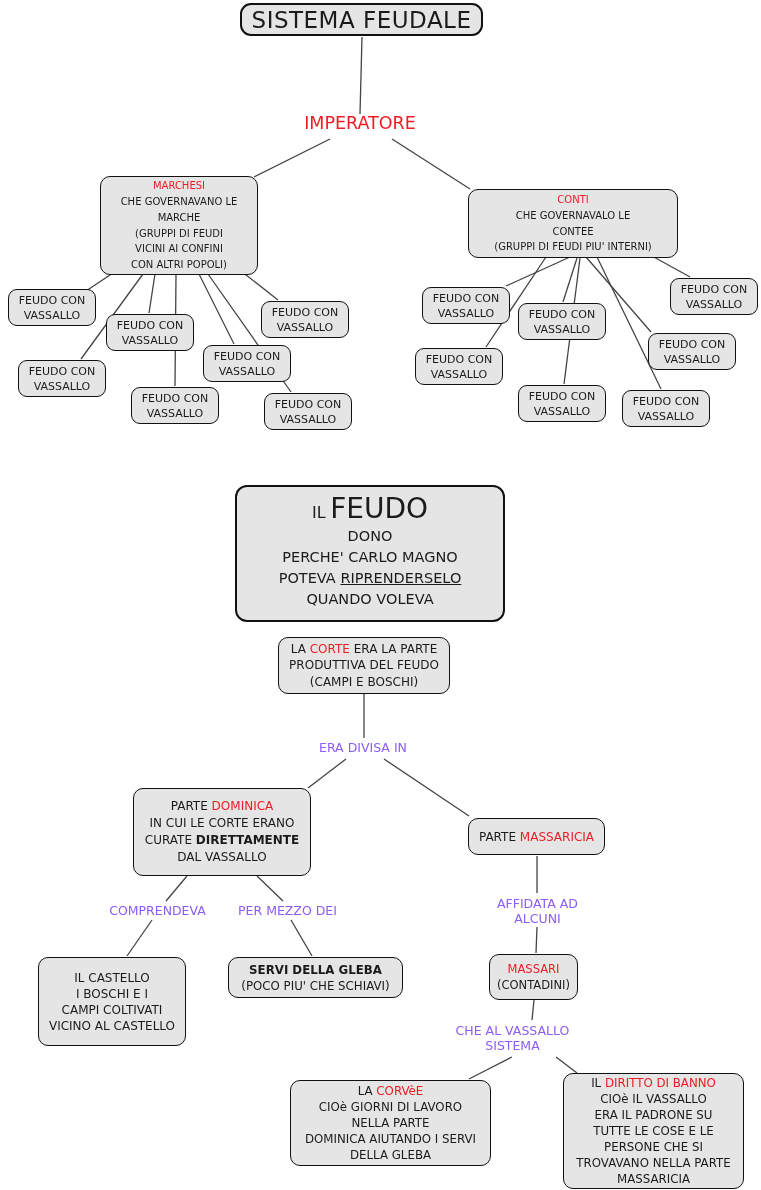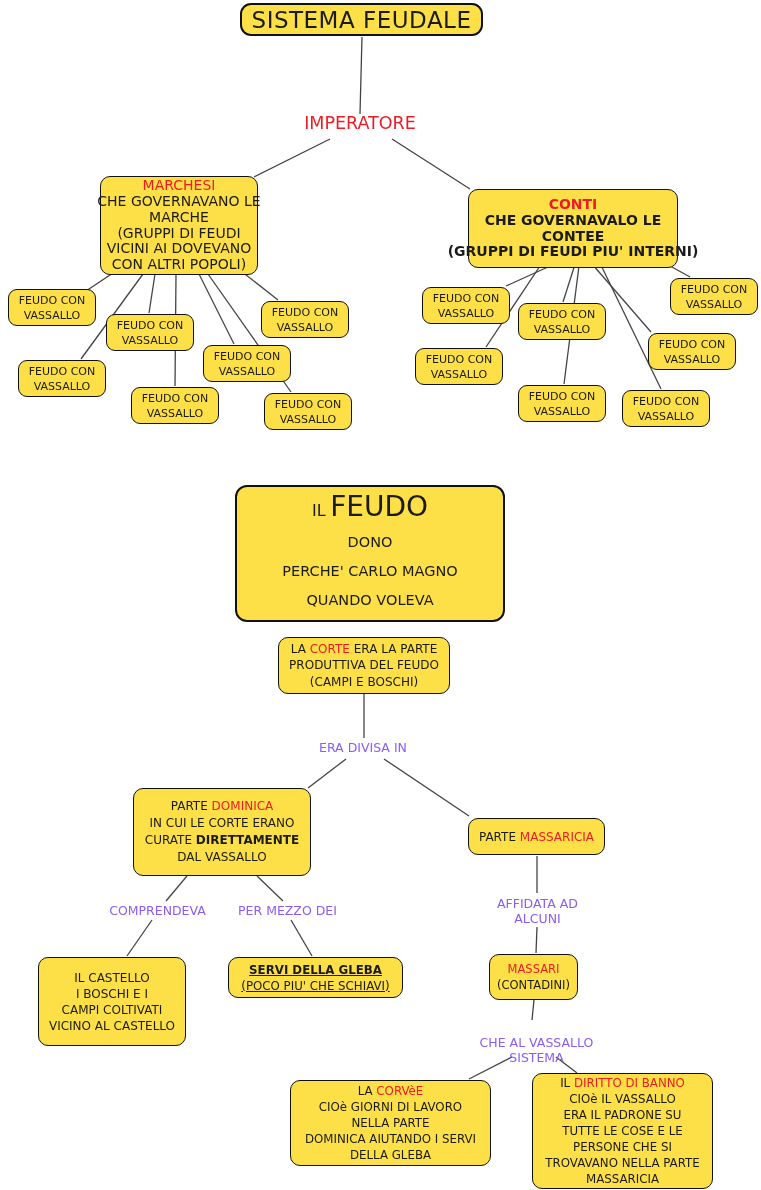--- a/index.html
+++ b/index.html
@@ -4,37 +4,37 @@
 <style>
   html,body{margin:0;padding:0;}
   body{
     width:761px;height:1190px;position:relative;background:#ffffff;
     font-family:"DejaVu Sans","Liberation Sans",sans-serif;color:#1b1b1b;
     overflow:hidden;
   }
   #edges{position:absolute;left:0;top:0;z-index:1;}
   .node{
     position:absolute;z-index:2;box-sizing:border-box;
-    background:#fde047;border:1.5px solid #111111;border-radius:10px;
+    background:#e5e5e5;border:1.5px solid #111111;border-radius:10px;
     display:flex;flex-direction:column;align-items:center;justify-content:center;
     text-align:center;
   }
   .label{
     position:absolute;z-index:2;text-align:center;color:#8b5cf6;
   }
   .line{display:block;white-space:nowrap;}
   .red{color:#ed1c24;}
   .b{font-weight:bold;}
   .u{text-decoration:underline;}
   .inline{display:inline;}
   #title-node{font-size:23px;border-width:2px;border-radius:11px;letter-spacing:0.5px;}
   #imperatore-label{font-size:17.5px;}
-  #marchesi-node,#conti-node{font-size:14px;line-height:15.8px;}
+  #marchesi-node,#conti-node{font-size:10px;line-height:15.8px;}
   .feudo-box{width:88px;height:37px;font-size:11px;line-height:15px;border-radius:9px;border-width:1.3px;}
-  #feudo-node{font-size:14.5px;line-height:29px;border-width:2px;border-radius:12px;}
+  #feudo-node{font-size:14.5px;line-height:21px;border-width:2px;border-radius:12px;}
   #feudo-node .t-small{font-size:16px;}
   #feudo-node .t-big{font-size:28px;}
   #feudo-node .title-line{display:block;white-space:nowrap;margin-bottom:2px;}
   #corte-node{font-size:12px;line-height:16.5px;}
   #dominica-node{font-size:12px;line-height:17px;}
   #massaricia-node{font-size:12px;}
   #castello-node{font-size:12px;line-height:16px;}
   #servi-node{font-size:11.8px;line-height:16px;}
   #massari-node{font-size:11.5px;line-height:16px;text-align:right;}
   #corvee-node{font-size:11.8px;line-height:16px;}
@@ -87,25 +87,25 @@
 
 <div id="imperatore-label" class="label red" style="left:288px;top:113px;width:144px;">
   <span class="line">IMPERATORE</span>
 </div>
 
 <div id="marchesi-node" class="node" style="left:100px;top:176px;width:158px;height:99px;">
   <span class="line red">MARCHESI</span>
   <span class="line">CHE GOVERNAVANO LE</span>
   <span class="line">MARCHE</span>
   <span class="line">(GRUPPI DI FEUDI</span>
-  <span class="line">VICINI AI DOVEVANO</span>
+  <span class="line">VICINI AI CONFINI</span>
   <span class="line">CON ALTRI POPOLI)</span>
 </div>
 
-<div id="conti-node" class="node" style="left:468px;top:189px;width:210px;height:79px;font-weight:bold;">
+<div id="conti-node" class="node" style="left:468px;top:189px;width:210px;height:69px;">
   <span class="line red">CONTI</span>
   <span class="line">CHE GOVERNAVALO LE</span>
   <span class="line">CONTEE</span>
   <span class="line">(GRUPPI DI FEUDI PIU' INTERNI)</span>
 </div>
 
 <div class="node feudo-box" style="left:8px;top:289px;">
     <span class="line">FEUDO CON</span>
     <span class="line">VASSALLO</span>
   </div>
@@ -160,20 +160,21 @@
   </div>
 <div class="node feudo-box" style="left:622px;top:390px;">
     <span class="line">FEUDO CON</span>
     <span class="line">VASSALLO</span>
   </div>
 
 <div id="feudo-node" class="node" style="left:235px;top:485px;width:270px;height:137px;">
   <span class="title-line"><span class="t-small inline">IL</span> <span class="t-big inline">FEUDO</span></span>
   <span class="line">DONO</span>
   <span class="line">PERCHE' CARLO MAGNO</span>
+  <span class="line"><span class="inline">POTEVA</span> <span class="u inline">RIPRENDERSELO</span></span>
   <span class="line">QUANDO VOLEVA</span>
 </div>
 
 <div id="corte-node" class="node" style="left:278px;top:637px;width:172px;height:57px;text-align:center;">
   <span class="line"><span class="inline">LA</span> <span class="red inline">CORTE</span> <span class="inline">ERA LA PARTE</span></span>
   <span class="line">PRODUTTIVA DEL FEUDO</span>
   <span class="line">(CAMPI E BOSCHI)</span>
 </div>
 
 <div class="label small-label" style="left:293px;top:740px;width:140px;">
@@ -204,44 +205,44 @@
   <span class="line">ALCUNI</span>
 </div>
 
 <div id="castello-node" class="node" style="left:38px;top:957px;width:148px;height:89px;">
   <span class="line">IL CASTELLO</span>
   <span class="line">I BOSCHI E I</span>
   <span class="line">CAMPI COLTIVATI</span>
   <span class="line">VICINO AL CASTELLO</span>
 </div>
 
-<div id="servi-node" class="node" style="left:228px;top:957px;width:175px;height:41px;text-decoration:underline;">
+<div id="servi-node" class="node" style="left:228px;top:957px;width:175px;height:41px;">
   <span class="line b">SERVI DELLA GLEBA</span>
   <span class="line">(POCO PIU' CHE SCHIAVI)</span>
 </div>
 
 <div id="massari-node" class="node" style="left:489px;top:954px;width:89px;height:46px;">
   <span class="line red">MASSARI</span>
   <span class="line">(CONTADINI)</span>
 </div>
 
-<div class="label small-label" style="left:468px;top:1023px;width:137px;margin-top:12px;">
+<div class="label small-label" style="left:444px;top:1023px;width:137px;">
   <span class="line">CHE AL VASSALLO</span>
   <span class="line">SISTEMA</span>
 </div>
 
 <div id="corvee-node" class="node" style="left:290px;top:1080px;width:201px;height:86px;">
   <span class="line"><span class="inline">LA</span> <span class="red inline">CORVèE</span></span>
   <span class="line">CIOè GIORNI DI LAVORO</span>
   <span class="line">NELLA PARTE</span>
   <span class="line">DOMINICA AIUTANDO I SERVI</span>
   <span class="line">DELLA GLEBA</span>
 </div>
 
-<div id="banno-node" class="node" style="left:532px;top:1073px;width:181px;height:116px;">
+<div id="banno-node" class="node" style="left:563px;top:1073px;width:181px;height:116px;">
   <span class="line"><span class="inline">IL</span> <span class="red inline">DIRITTO DI BANNO</span></span>
   <span class="line">CIOè IL VASSALLO</span>
   <span class="line">ERA IL PADRONE SU</span>
   <span class="line">TUTTE LE COSE E LE</span>
   <span class="line">PERSONE CHE SI</span>
   <span class="line">TROVAVANO  NELLA PARTE</span>
   <span class="line">MASSARICIA</span>
 </div>
 
 </body></html>

